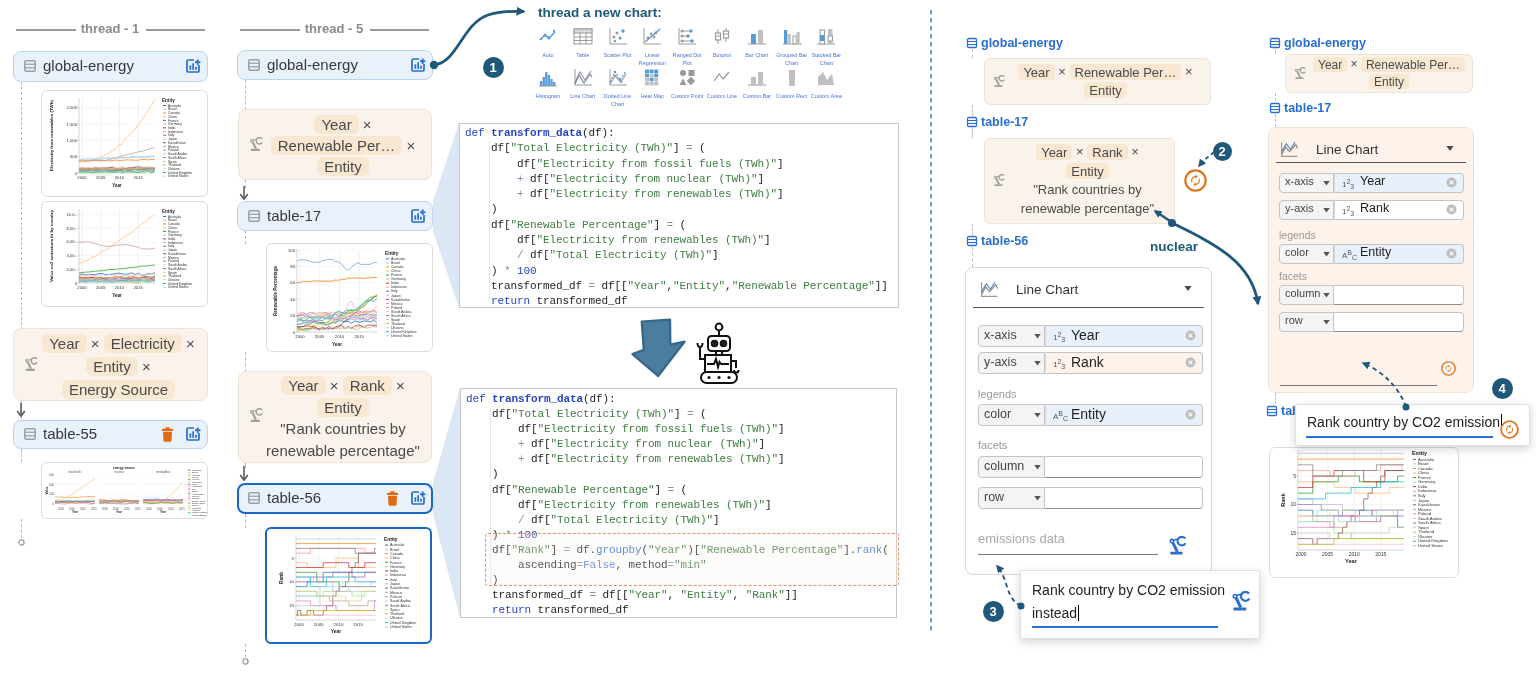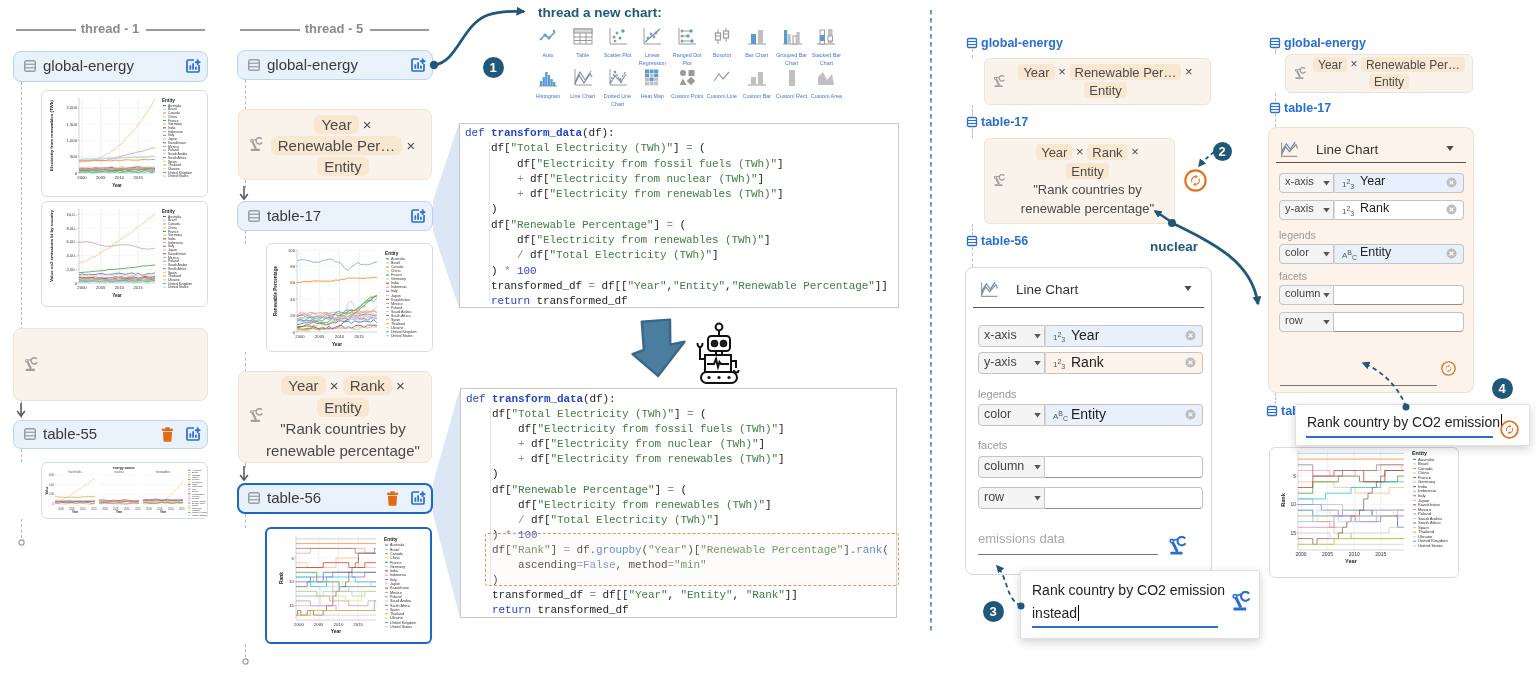--- a/index.html
+++ b/index.html
@@ -223,20 +223,25 @@
         </g>
       </svg></div>
     <div class="abs" style="left:13px;top:328px;width:195px;height:73px;background:#faf3ec;border:1px solid #eee3d6;border-radius:8px;box-sizing:border-box;z-index:2"></div>
     <svg class="abs" style="left:24px;top:357px;z-index:5" width="15" height="15" viewBox="0 0 24 24">
       <circle cx="4.6" cy="6.0" r="2.0" fill="none" stroke="#a0a0a0" stroke-width="1.9"></circle>
       <path d="M5.8 7.9 L11.2 19" stroke="#a0a0a0" stroke-width="3.6"></path>
       <rect x="2.8" y="18.8" width="14.6" height="3.4" rx="0.5" fill="#a0a0a0"></rect>
       <path d="M6.7 5.2 L12 3.6" stroke="#a0a0a0" stroke-width="1.9"></path>
       <path d="M20.6 3.0 A5.1 5.1 0 1 0 21.0 8.6" fill="none" stroke="#a0a0a0" stroke-width="2.5"></path>
     </svg>
+    <div class="abs" style="left:39px;top:332px;width:159px;text-align:center;font-size:15px;color:#4a4a4a;z-index:3">
+      <div style="height:23px;line-height:23px"><span style="background:#f8e8d2;border-radius:6px;padding:1px 7px">Year</span> × <span style="background:#f8e8d2;border-radius:6px;padding:1px 7px">Electricity</span> ×</div>
+      <div style="height:23px;line-height:23px"><span style="background:#f8e8d2;border-radius:6px;padding:1px 7px">Entity</span> ×</div>
+      <div style="height:23px;line-height:23px"><span style="background:#f8e8d2;border-radius:6px;padding:1px 7px">Energy Source</span></div>
+    </div>
     <svg class="abs" style="left:16px;top:403px;z-index:2" width="10" height="14" viewBox="0 0 10 14">
       <line x1="5" y1="0" x2="5" y2="12.5" stroke="#555" stroke-width="1.5"></line>
       <path d="M1.2 8 L5 13.2 L8.8 8" fill="none" stroke="#555" stroke-width="1.5"></path>
     </svg>
     <div class="abs" style="left:13px;top:420px;width:195px;height:29px;background:#e9f1fb;border:1px solid #bcd4ee;border-radius:8px;box-sizing:border-box;z-index:2"></div>
     <svg class="abs" style="left:23px;top:427px;z-index:5" width="14" height="14" viewBox="0 0 24 24">
       <rect x="3" y="3" width="18" height="18" rx="2.5" fill="none" stroke="#98a0a8" stroke-width="2.6"></rect>
       <line x1="3" y1="9" x2="21" y2="9" stroke="#98a0a8" stroke-width="2.2"></line>
       <line x1="3" y1="15" x2="21" y2="15" stroke="#98a0a8" stroke-width="2.2"></line>
     </svg>

